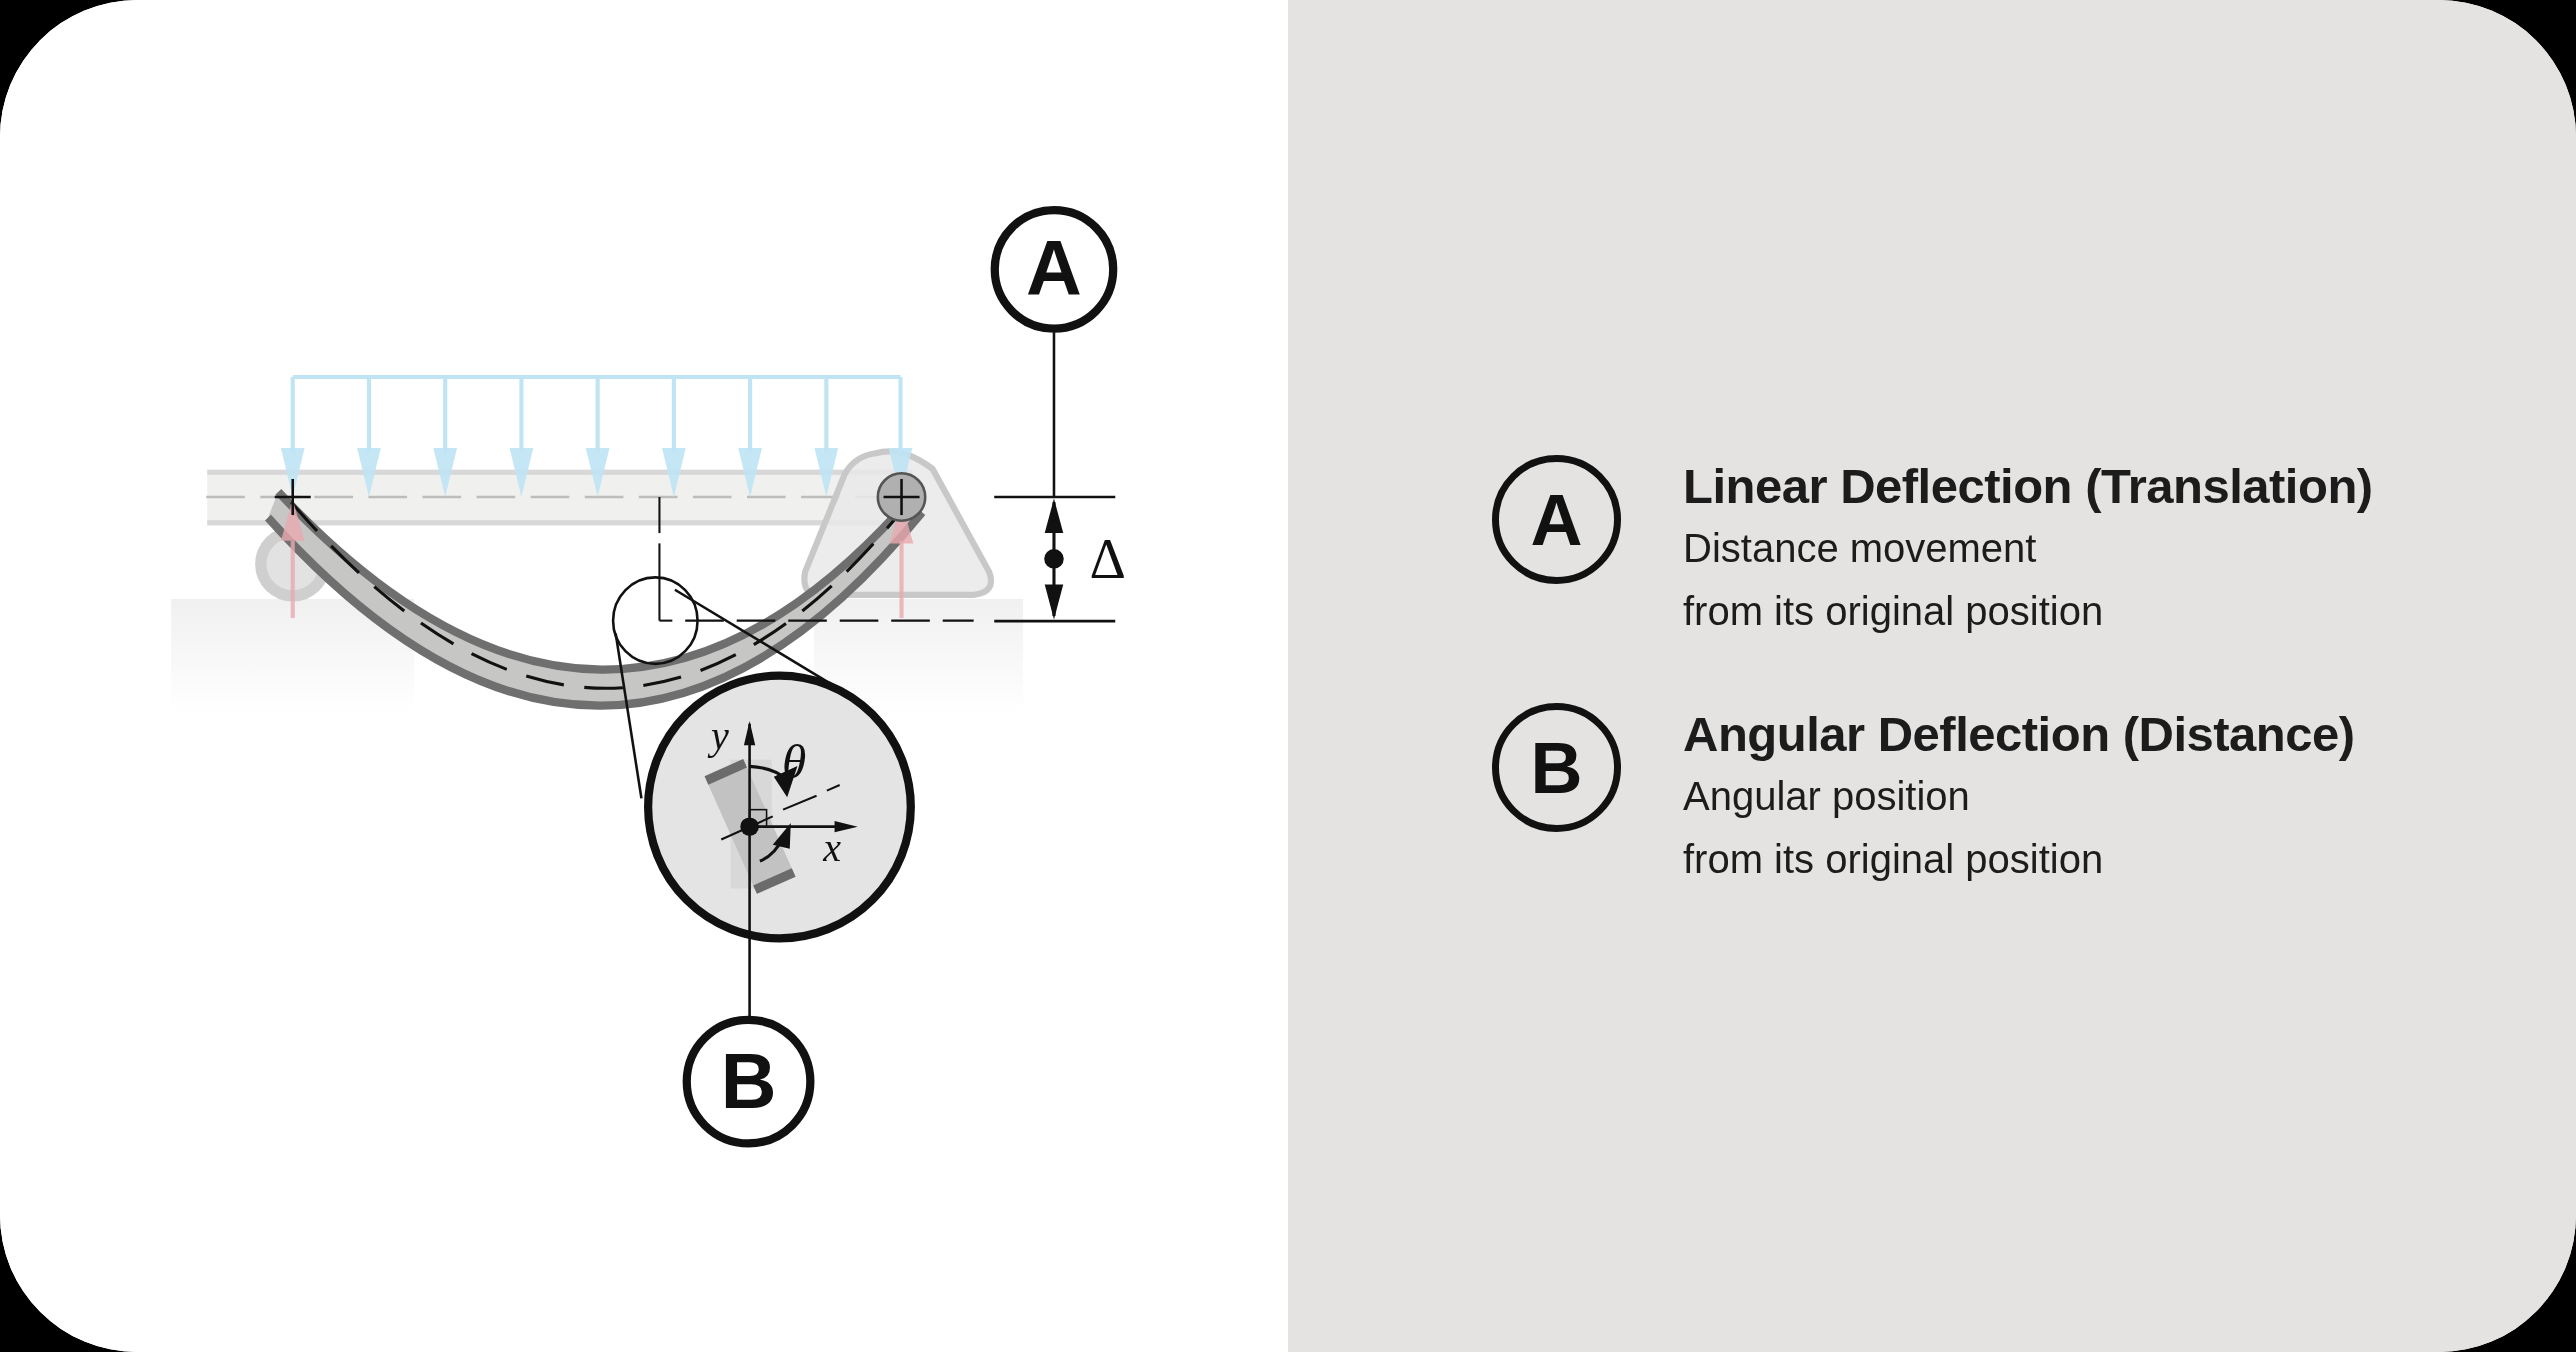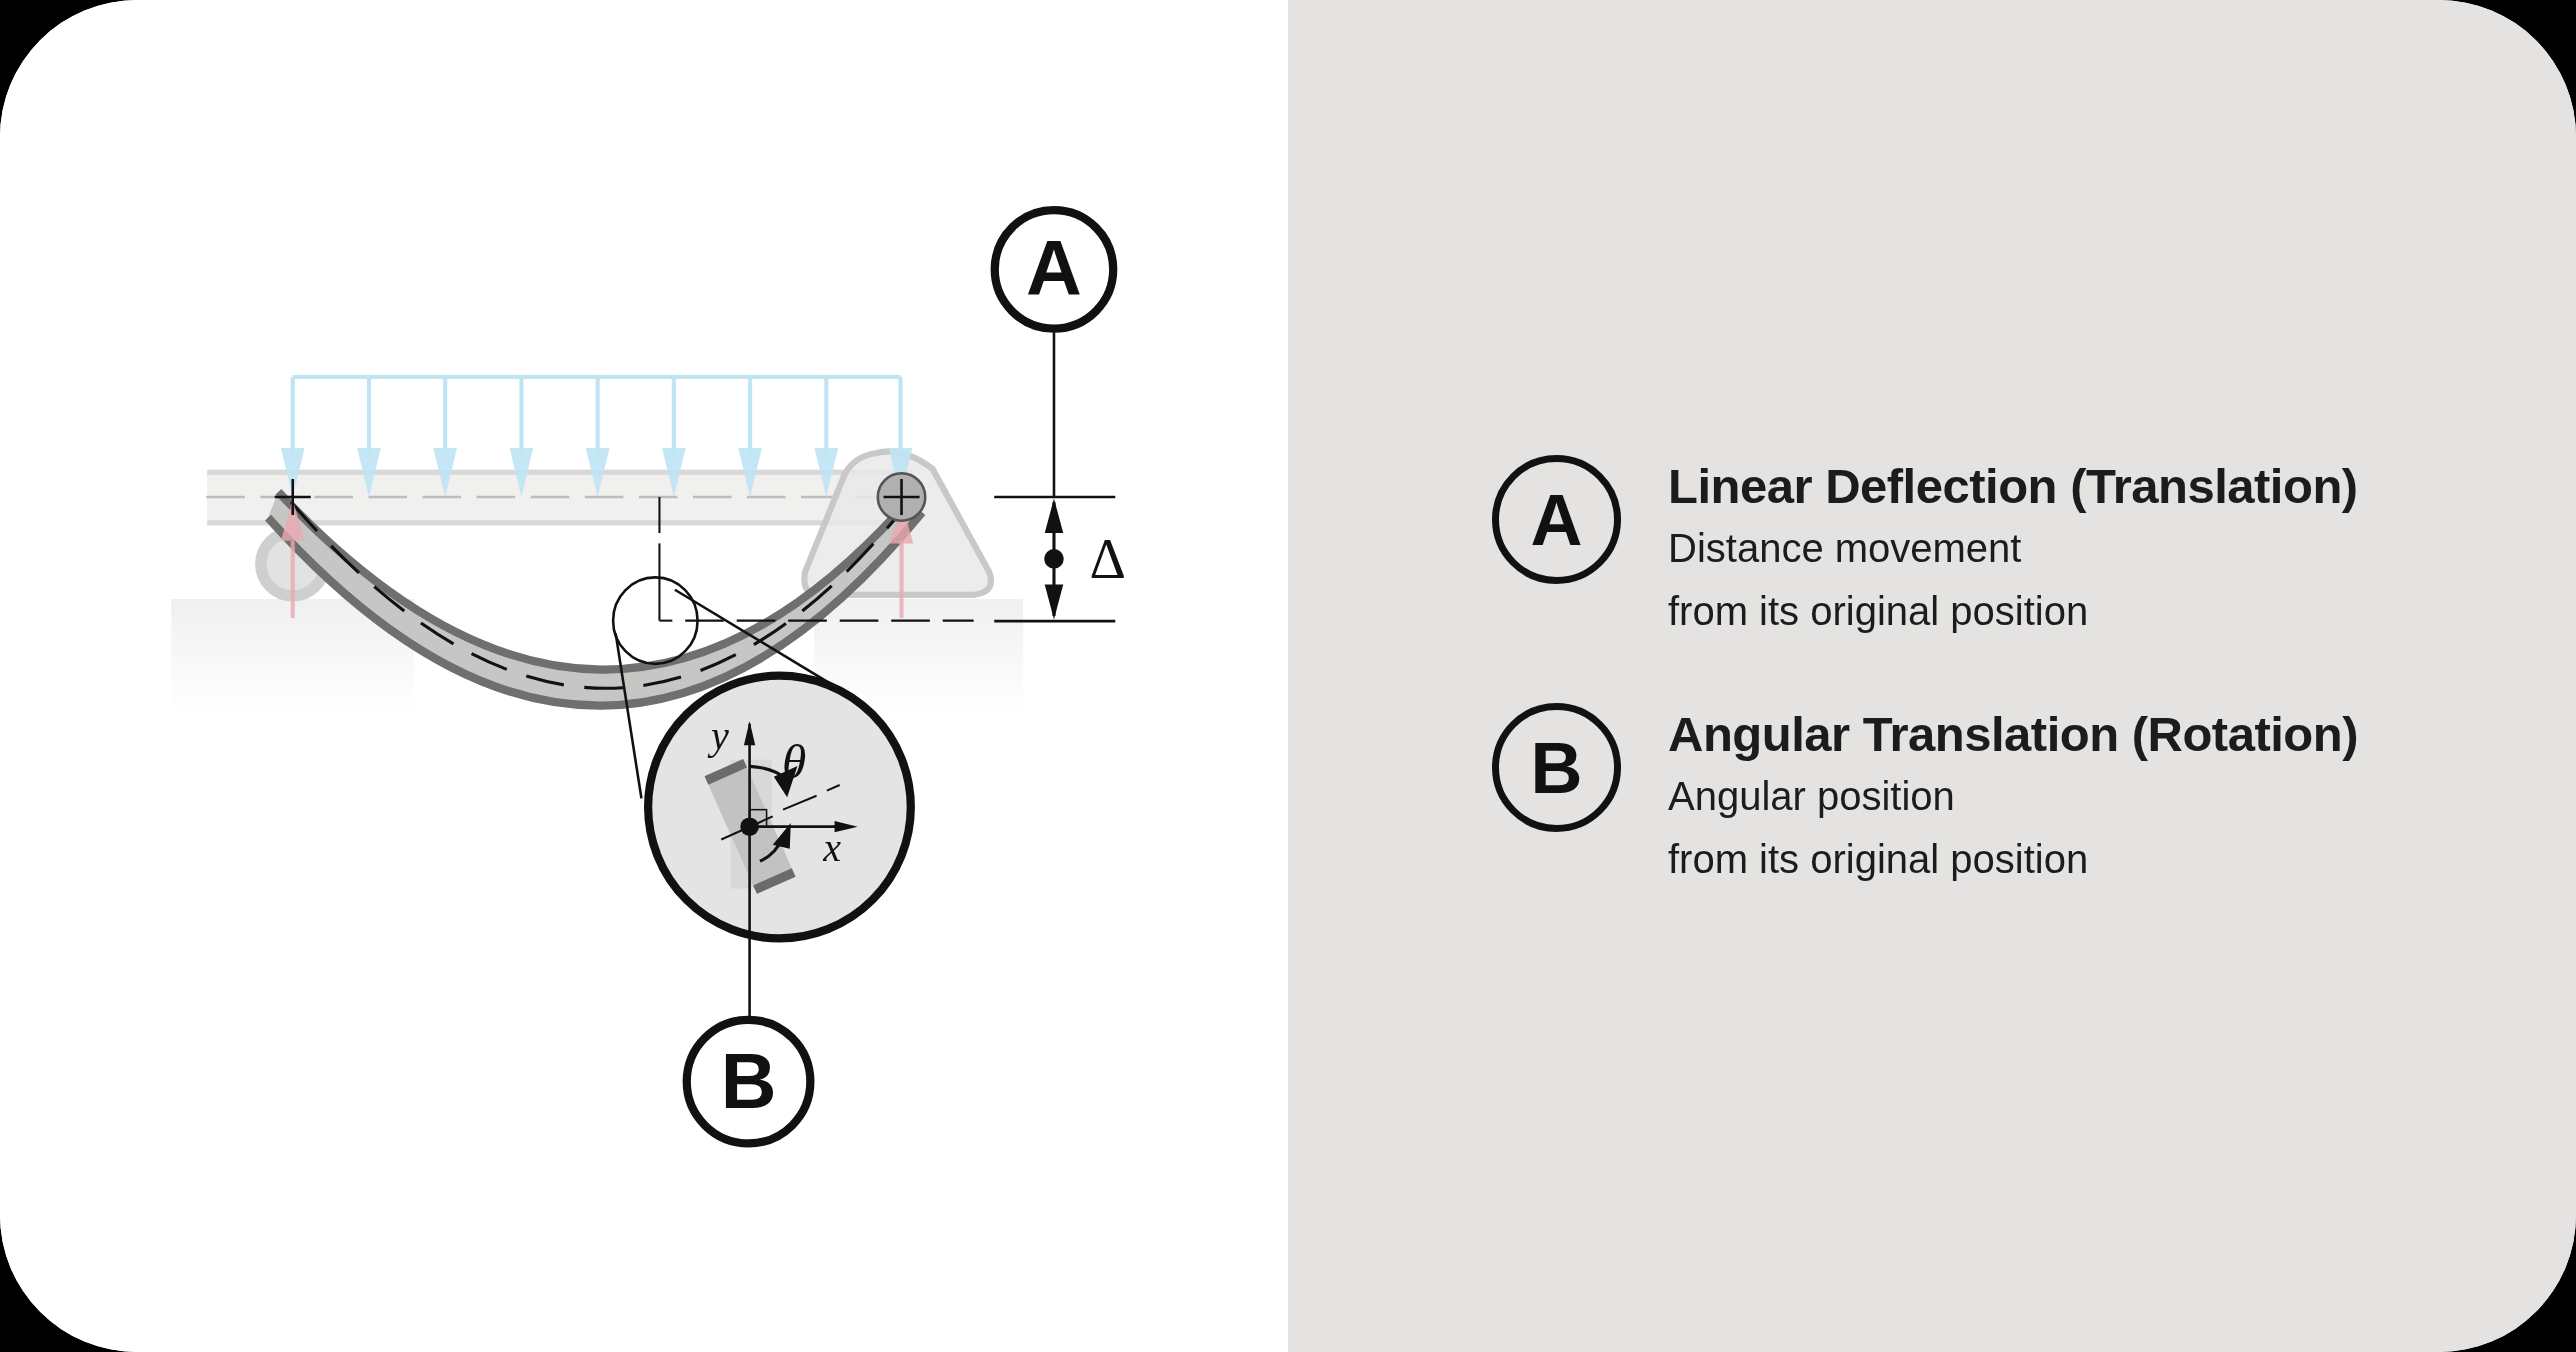--- a/index.html
+++ b/index.html
@@ -3,21 +3,21 @@
 <meta charset="utf-8">
 <style>
   html,body{margin:0;padding:0;background:#000;}
   body{width:2576px;height:1352px;overflow:hidden;position:relative;font-family:"Liberation Sans","DejaVu Sans",sans-serif;}
   .card{position:absolute;left:0;top:0;width:2576px;height:1352px;border-radius:137px;overflow:hidden;background:#ffffff;}
   .left-panel{position:absolute;left:0;top:0;width:1288px;height:1352px;background:#ffffff;}
   .right-panel{position:absolute;left:1288px;top:0;width:1288px;height:1352px;background:#e4e3e1;}
   svg.diagram{position:absolute;left:0;top:0;width:1288px;height:1352px;}
   .legend-item{position:absolute;left:1492px;display:flex;align-items:flex-start;}
   .legend-badge{width:129px;height:129px;box-sizing:border-box;border:7.7px solid #111;border-radius:50%;display:flex;align-items:center;justify-content:center;font-weight:bold;font-size:72px;color:#111;flex:0 0 auto;}
-  .legend-text{margin-left:47px;color:#1c1c1c;}
+  .legend-text{margin-left:62px;color:#1c1c1c;}
   .legend-title{font-weight:bold;font-size:49px;line-height:62px;letter-spacing:-0.5px;white-space:nowrap;}
   .legend-desc{font-size:40px;line-height:63px;white-space:nowrap;}
 </style>
 </head>
 <body>
 
 <div class="card">
   <div class="left-panel">
     <svg class="diagram" viewBox="0 0 2500 2625">
       <defs>
@@ -174,19 +174,19 @@
     <div class="legend-text">
       <div class="legend-title">Linear Deflection (Translation)</div>
       <div class="legend-desc">Distance movement</div>
       <div class="legend-desc">from its original position</div>
     </div>
   </div>
 
   <div class="legend-item" style="top:703px;">
     <div class="legend-badge">B</div>
     <div class="legend-text">
-      <div class="legend-title">Angular Translation (Rotation)</div>
+      <div class="legend-title">Angular Deflection (Distance)</div>
       <div class="legend-desc">Angular position</div>
       <div class="legend-desc">from its original position</div>
     </div>
   </div>
 </div>
 
 
 </body></html>

